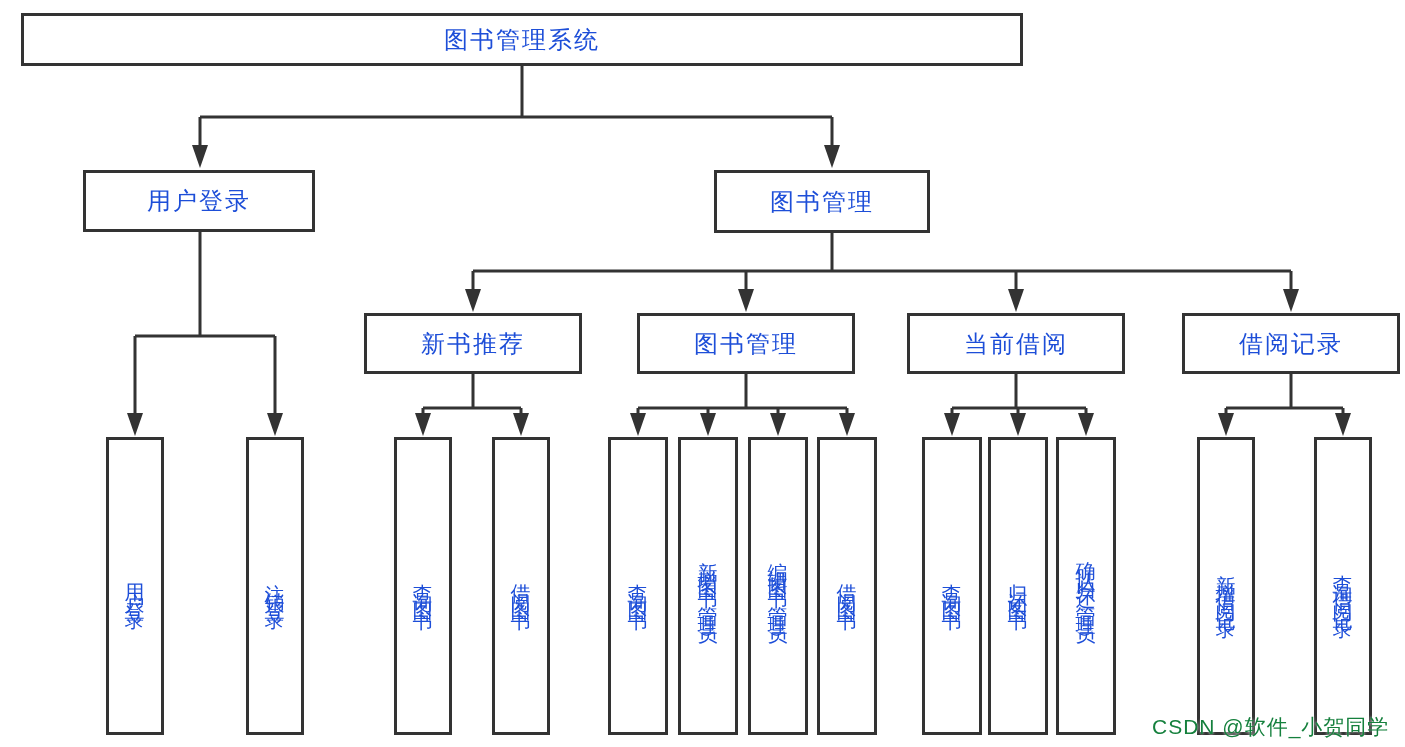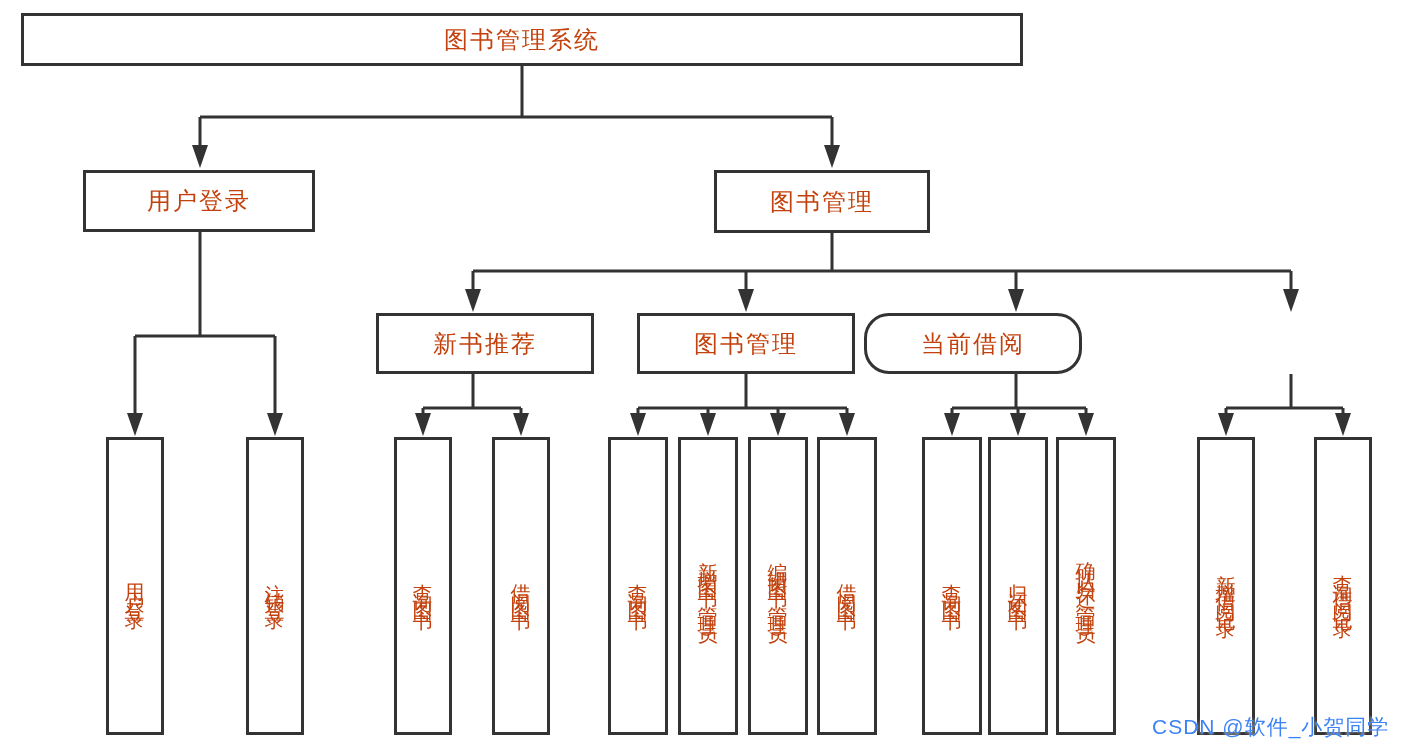--- a/index.html
+++ b/index.html
@@ -15,43 +15,43 @@
     position: absolute;
     left: 0; top: 0;
     width: 1405px; height: 747px;
     z-index: 1;
   }
   .box {
     position: absolute;
     box-sizing: border-box;
     background: #ffffff;
     border: 3px solid #333333;
-    color: #c2410c;
+    color: #1d4ed8;
     display: flex;
     align-items: center;
     justify-content: center;
     z-index: 2;
   }
   .box.h { font-size: 24px; letter-spacing: 2px; white-space: nowrap; }
   .vtext {
     writing-mode: vertical-rl;
     text-orientation: mixed;
     font-size: 20px;
     letter-spacing: 9px;
     line-height: 1;
     white-space: nowrap;
   }
   
   .n-root        { left: 21px;   top: 13px;  width: 1002px; height: 53px; }
   .n-user-login  { left: 83px;   top: 170px; width: 232px;  height: 62px; }
   .n-book-mgmt   { left: 714px;  top: 170px; width: 216px;  height: 63px; }
   .lvl3          { top: 313px; height: 61px; width: 218px; }
-  .n-new-rec     { left: 364px; margin-left: 12px; }
+  .n-new-rec     { left: 364px; }
   .n-borrow      { left: 637px; }
-  .n-current     { left: 864px; border-radius: 25px; }
+  .n-current     { left: 907px; }
   .n-record      { left: 1182px; }
   .leaf          { top: 437px; height: 298px; }
   .n-l-user      { left: 106px;  width: 58px; }
   .n-l-logout    { left: 246px;  width: 58px; }
   .n-l-rec-query { left: 394px;  width: 58px; }
   .n-l-rec-borrow{ left: 492px;  width: 58px; }
   .n-l-bor-query { left: 608px;  width: 60px; }
   .n-l-bor-add   { left: 678px;  width: 60px; }
   .n-l-bor-edit  { left: 748px;  width: 60px; }
   .n-l-bor-borrow{ left: 817px;  width: 60px; }
@@ -59,21 +59,21 @@
   .n-l-cur-return{ left: 988px;  width: 60px; }
   .n-l-cur-confirm{ left: 1056px; width: 60px; }
   .n-l-rcd-add   { left: 1197px; width: 58px; }
   .n-l-rcd-query { left: 1314px; width: 58px; }
   .watermark {
     position: absolute;
     left: 1152px;
     top: 713px;
     font-size: 21px;
     letter-spacing: 1px;
-    color: #3b82f6;
+    color: #15803d;
     white-space: nowrap;
     z-index: 5;
     text-shadow: 0 0 3px #ffffff;
   }
 </style>
 </head>
 <body>
 
 <div class="stage">
 
@@ -130,20 +130,23 @@
 
   <div class="box h lvl3 n-new-rec">
     <span>新书推荐</span>
   </div>
   <div class="box h lvl3 n-borrow">
     <span>图书管理</span>
   </div>
   <div class="box h lvl3 n-current">
     <span>当前借阅</span>
   </div>
+  <div class="box h lvl3 n-record">
+    <span>借阅记录</span>
+  </div>
 
   <div class="box leaf n-l-user">
     <span class="vtext">用户登录</span>
   </div>
   <div class="box leaf n-l-logout">
     <span class="vtext">注销登录</span>
   </div>
 
   <div class="box leaf n-l-rec-query">
     <span class="vtext">查询图书</span>

